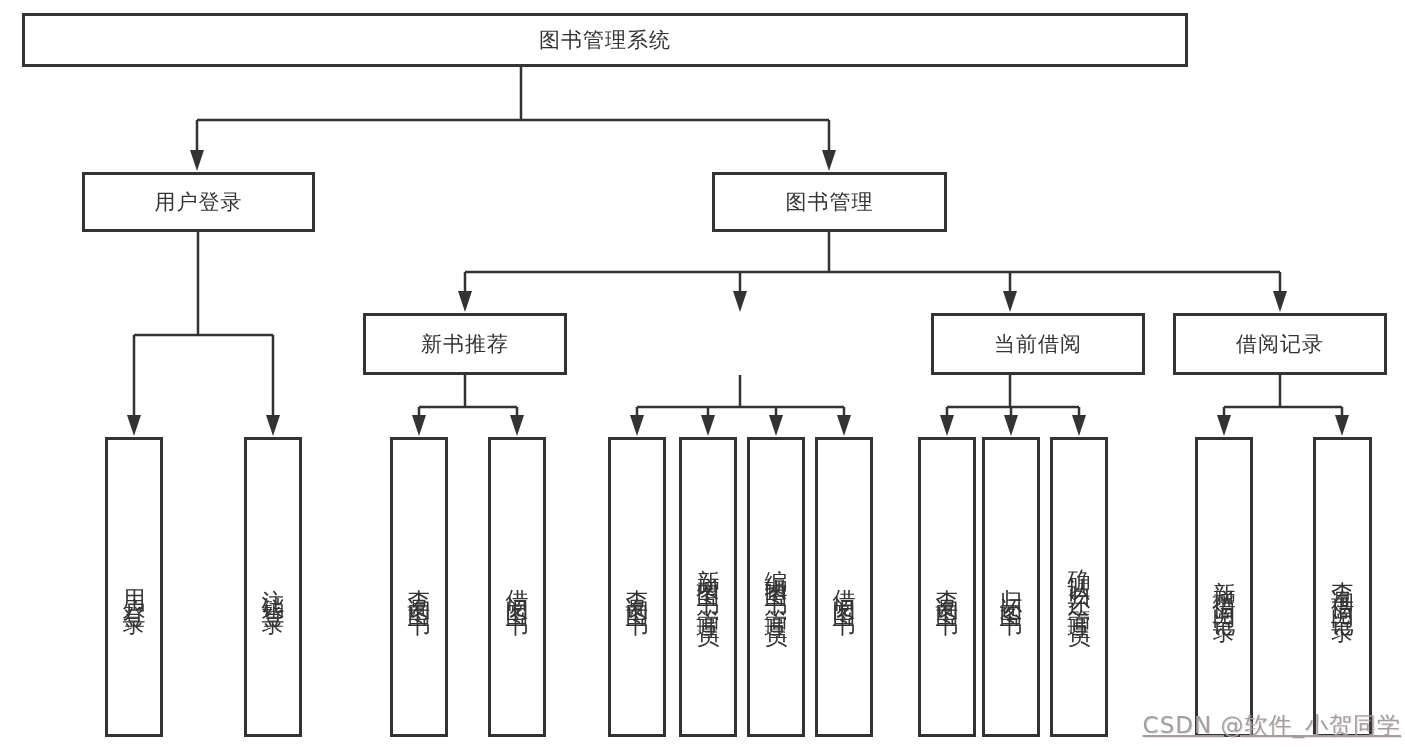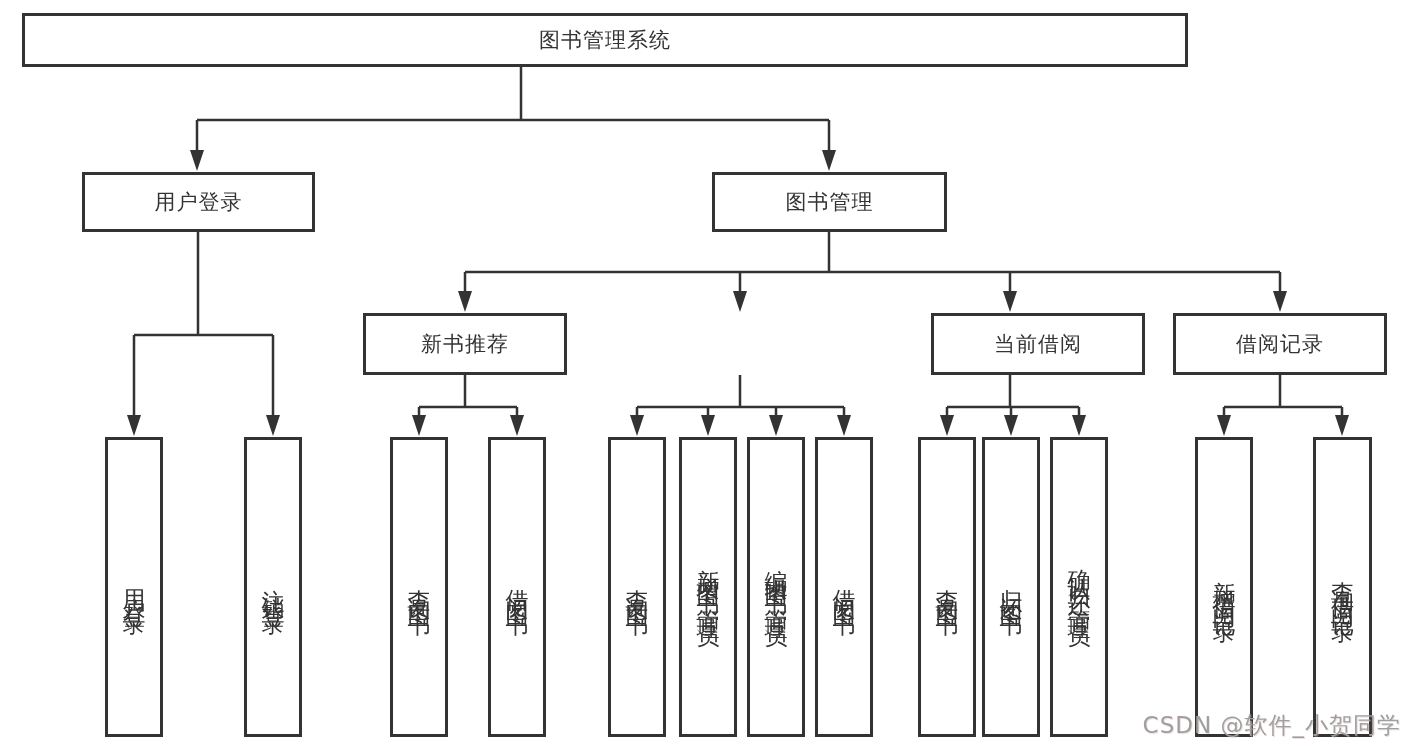--- a/index.html
+++ b/index.html
@@ -48,20 +48,21 @@
   .watermark {
     position: absolute;
     right: 4px;
     bottom: 6px;
     font-size: 23px;
     color: #9f9f9f;
     letter-spacing: 1px;
     z-index: 10;
     text-shadow: 1px 1px 0 rgba(210,160,160,0.35);
     white-space: nowrap;
+    text-decoration: underline;
   }
 </style>
 </head>
 <body>
 
 <div id="stage">
 
   <svg id="wires" viewBox="0 0 1405 747" xmlns="http://www.w3.org/2000/svg">
     <path fill="none" stroke="#333333" stroke-width="2.5" d="M521,67 V120 M197,120 H829 M197,120 V152 M829,120 V152
              M198,232 V335 M134,335 H273 M134,335 V417 M273,335 V417

